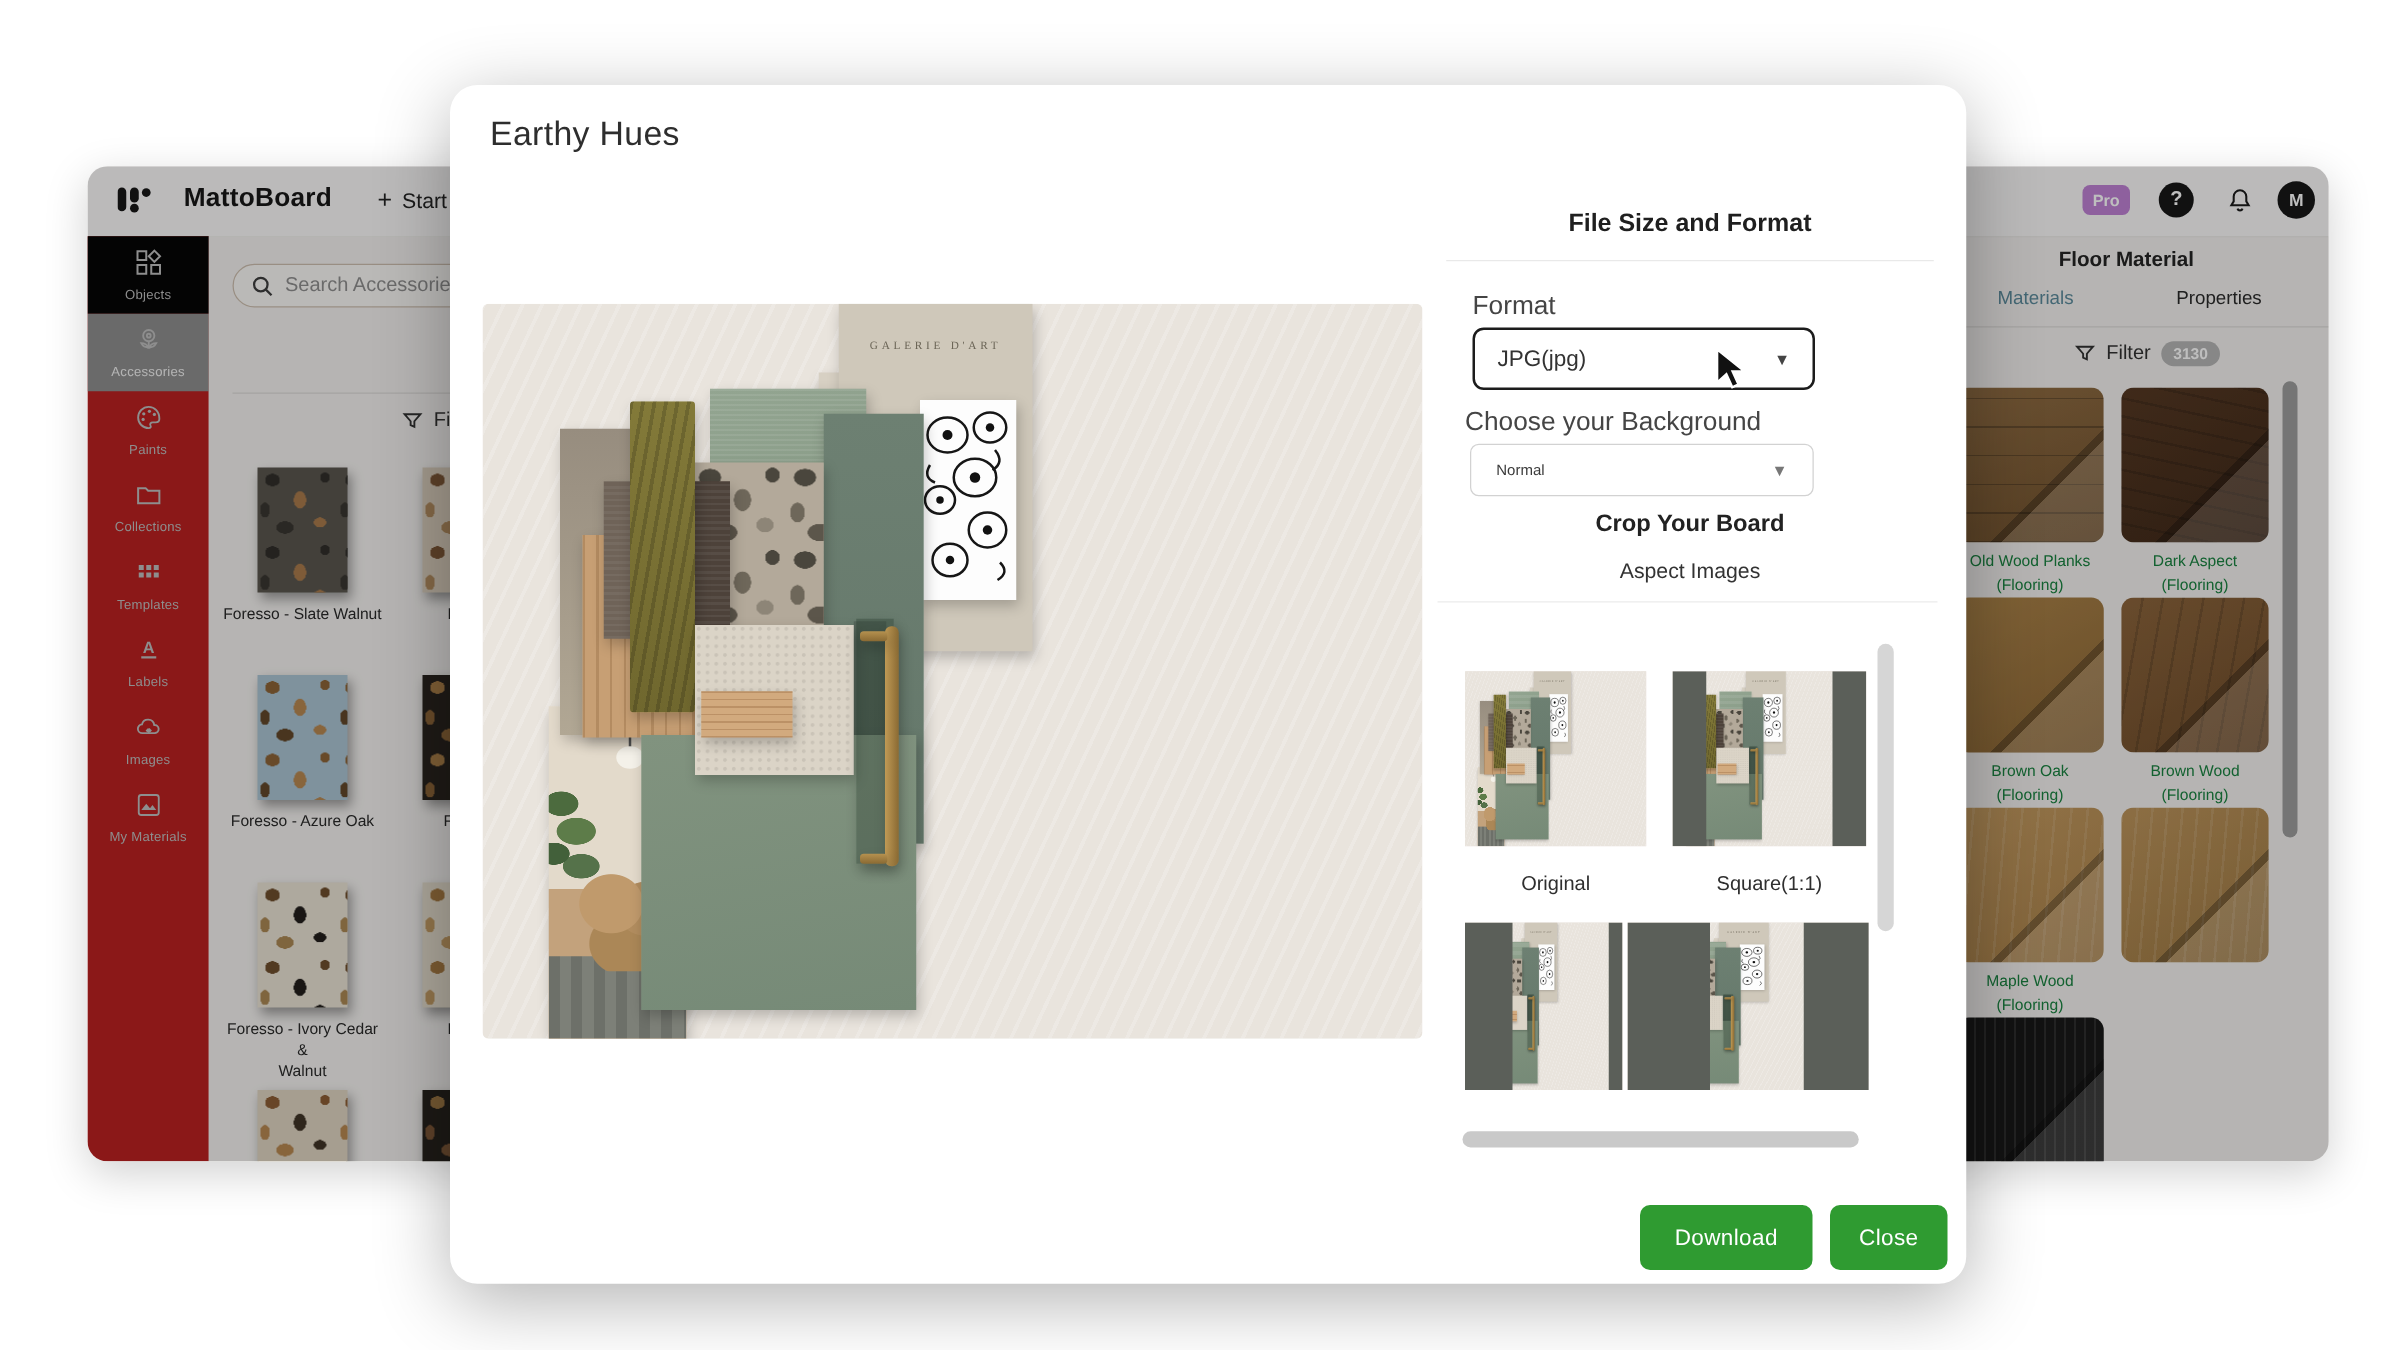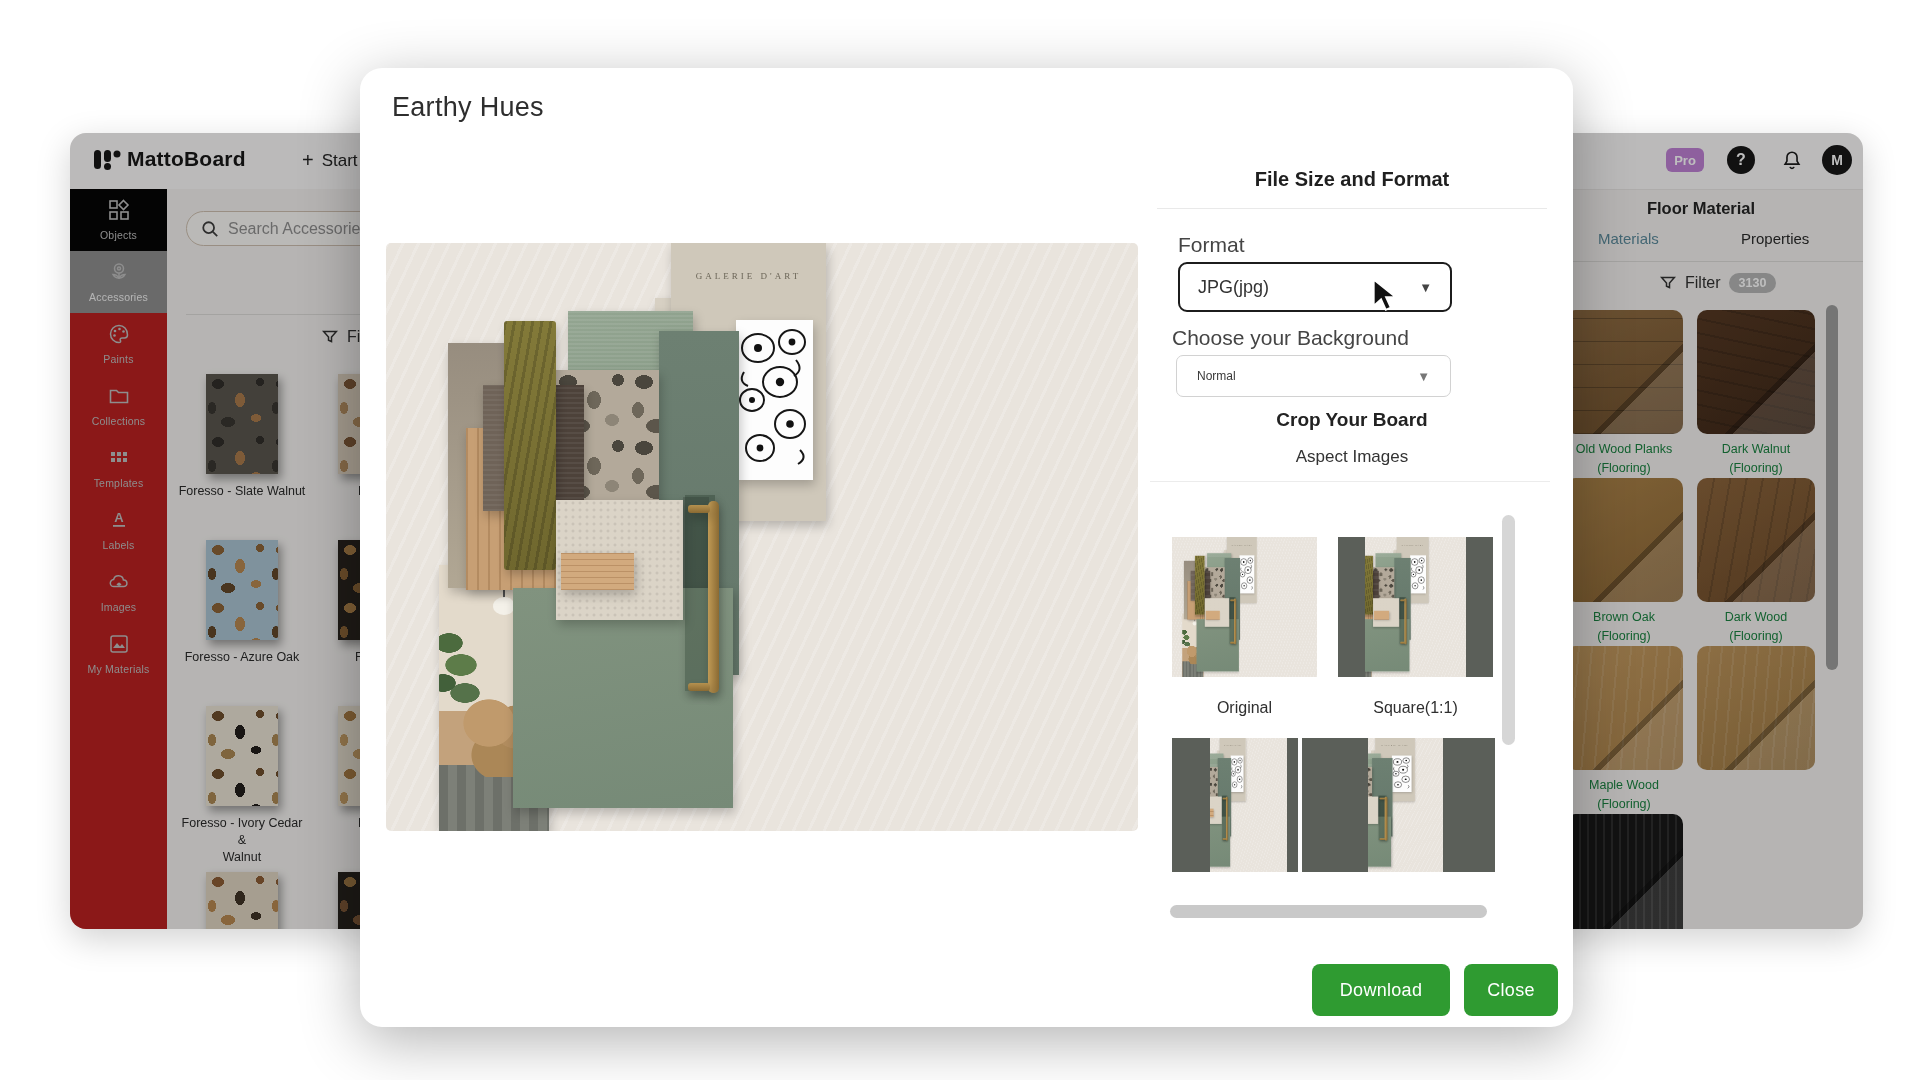--- a/index.html
+++ b/index.html
@@ -7,21 +7,21 @@
        font-family:"Liberation Sans", sans-serif;-webkit-font-smoothing:antialiased;}
   .abs{position:absolute;}
 
   
   #app{left:70px;top:133px;width:1793px;height:796px;border-radius:16px;background:#f4f2f0;
        box-shadow:0 10px 34px rgba(0,0,0,.18);overflow:hidden;}
   #dim{position:absolute;inset:0;background:rgba(15,15,15,.27);z-index:40;pointer-events:none;}
 
   
   #topbar{left:0;top:0;width:1793px;height:56px;background:#fbfafa;border-bottom:1px solid #e9e7e5;}
-  .brand{left:24px;top:14px;display:flex;align-items:center;gap:6px;}
+  .brand{left:24px;top:14px;display:flex;align-items:center;gap:26px;}
   .brand-name{font-size:21px;font-weight:700;color:#121212;letter-spacing:.2px;}
   .start-btn{left:232px;top:16px;font-size:17px;color:#202020;display:flex;gap:8px;align-items:center;}
   .plus{font-size:20px;font-weight:400;}
   .pro-badge{left:1596px;top:15px;width:38px;height:24px;background:#bd7fd4;color:#fff;border-radius:6px;
              font-size:13px;display:flex;align-items:center;justify-content:center;font-weight:600;}
   .help-btn{left:1657px;top:13px;width:28px;height:28px;border-radius:50%;background:#121212;color:#fff;
             font-weight:700;font-size:16px;display:flex;align-items:center;justify-content:center;}
   .bell-btn{left:1708px;top:13px;width:28px;height:28px;display:flex;align-items:center;justify-content:center;}
   .avatar{left:1752px;top:12px;width:30px;height:30px;border-radius:50%;background:#121212;color:#fff;
           font-size:14px;font-weight:600;display:flex;align-items:center;justify-content:center;}
@@ -378,34 +378,34 @@
         <div class="mat-cell">
           <div class="swatch sw-old-wood-planks"></div>
           <div class="mat-lbl">
             <div>Old Wood Planks</div>
             <div>(Flooring)</div>
           </div>
         </div>
         <div class="mat-cell">
           <div class="swatch sw-dark-walnut"></div>
           <div class="mat-lbl">
-            <div>Dark Walnut</div>
+            <div>Dark Aspect</div>
             <div>(Flooring)</div>
           </div>
         </div>
         <div class="mat-cell">
           <div class="swatch sw-brown-oak"></div>
           <div class="mat-lbl">
             <div>Brown Oak (Flooring)</div>
           </div>
         </div>
         <div class="mat-cell">
           <div class="swatch sw-brown-wood"></div>
           <div class="mat-lbl">
-            <div>Dark Wood</div>
+            <div>Brown Wood</div>
             <div>(Flooring)</div>
           </div>
         </div>
         <div class="mat-cell">
           <div class="swatch sw-maple-wood"></div>
           <div class="mat-lbl">
             <div>Maple Wood</div>
             <div>(Flooring)</div>
           </div>
         </div>

